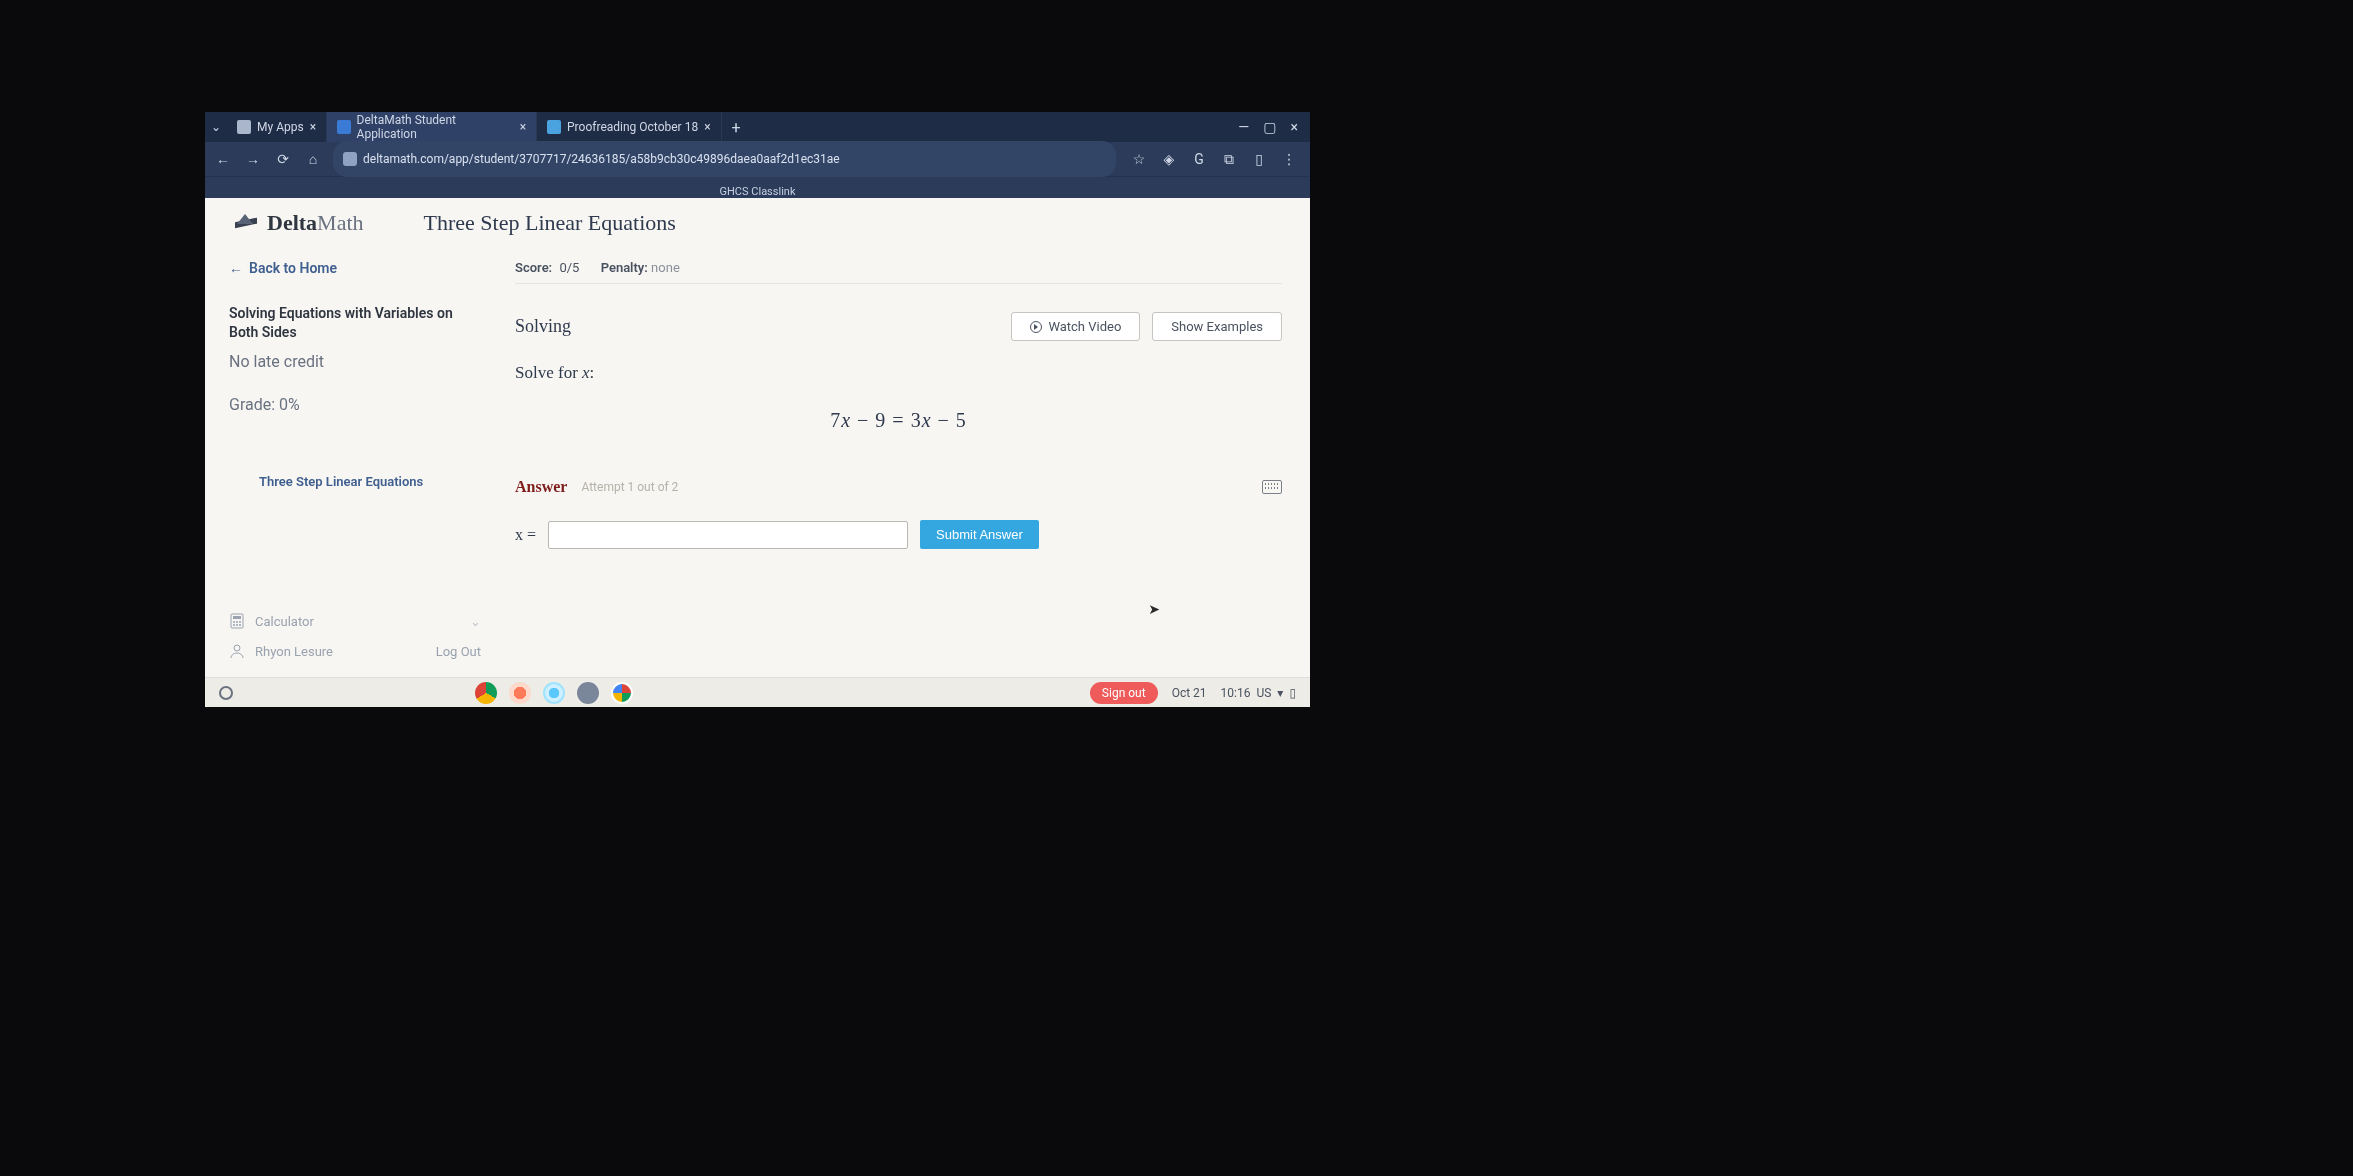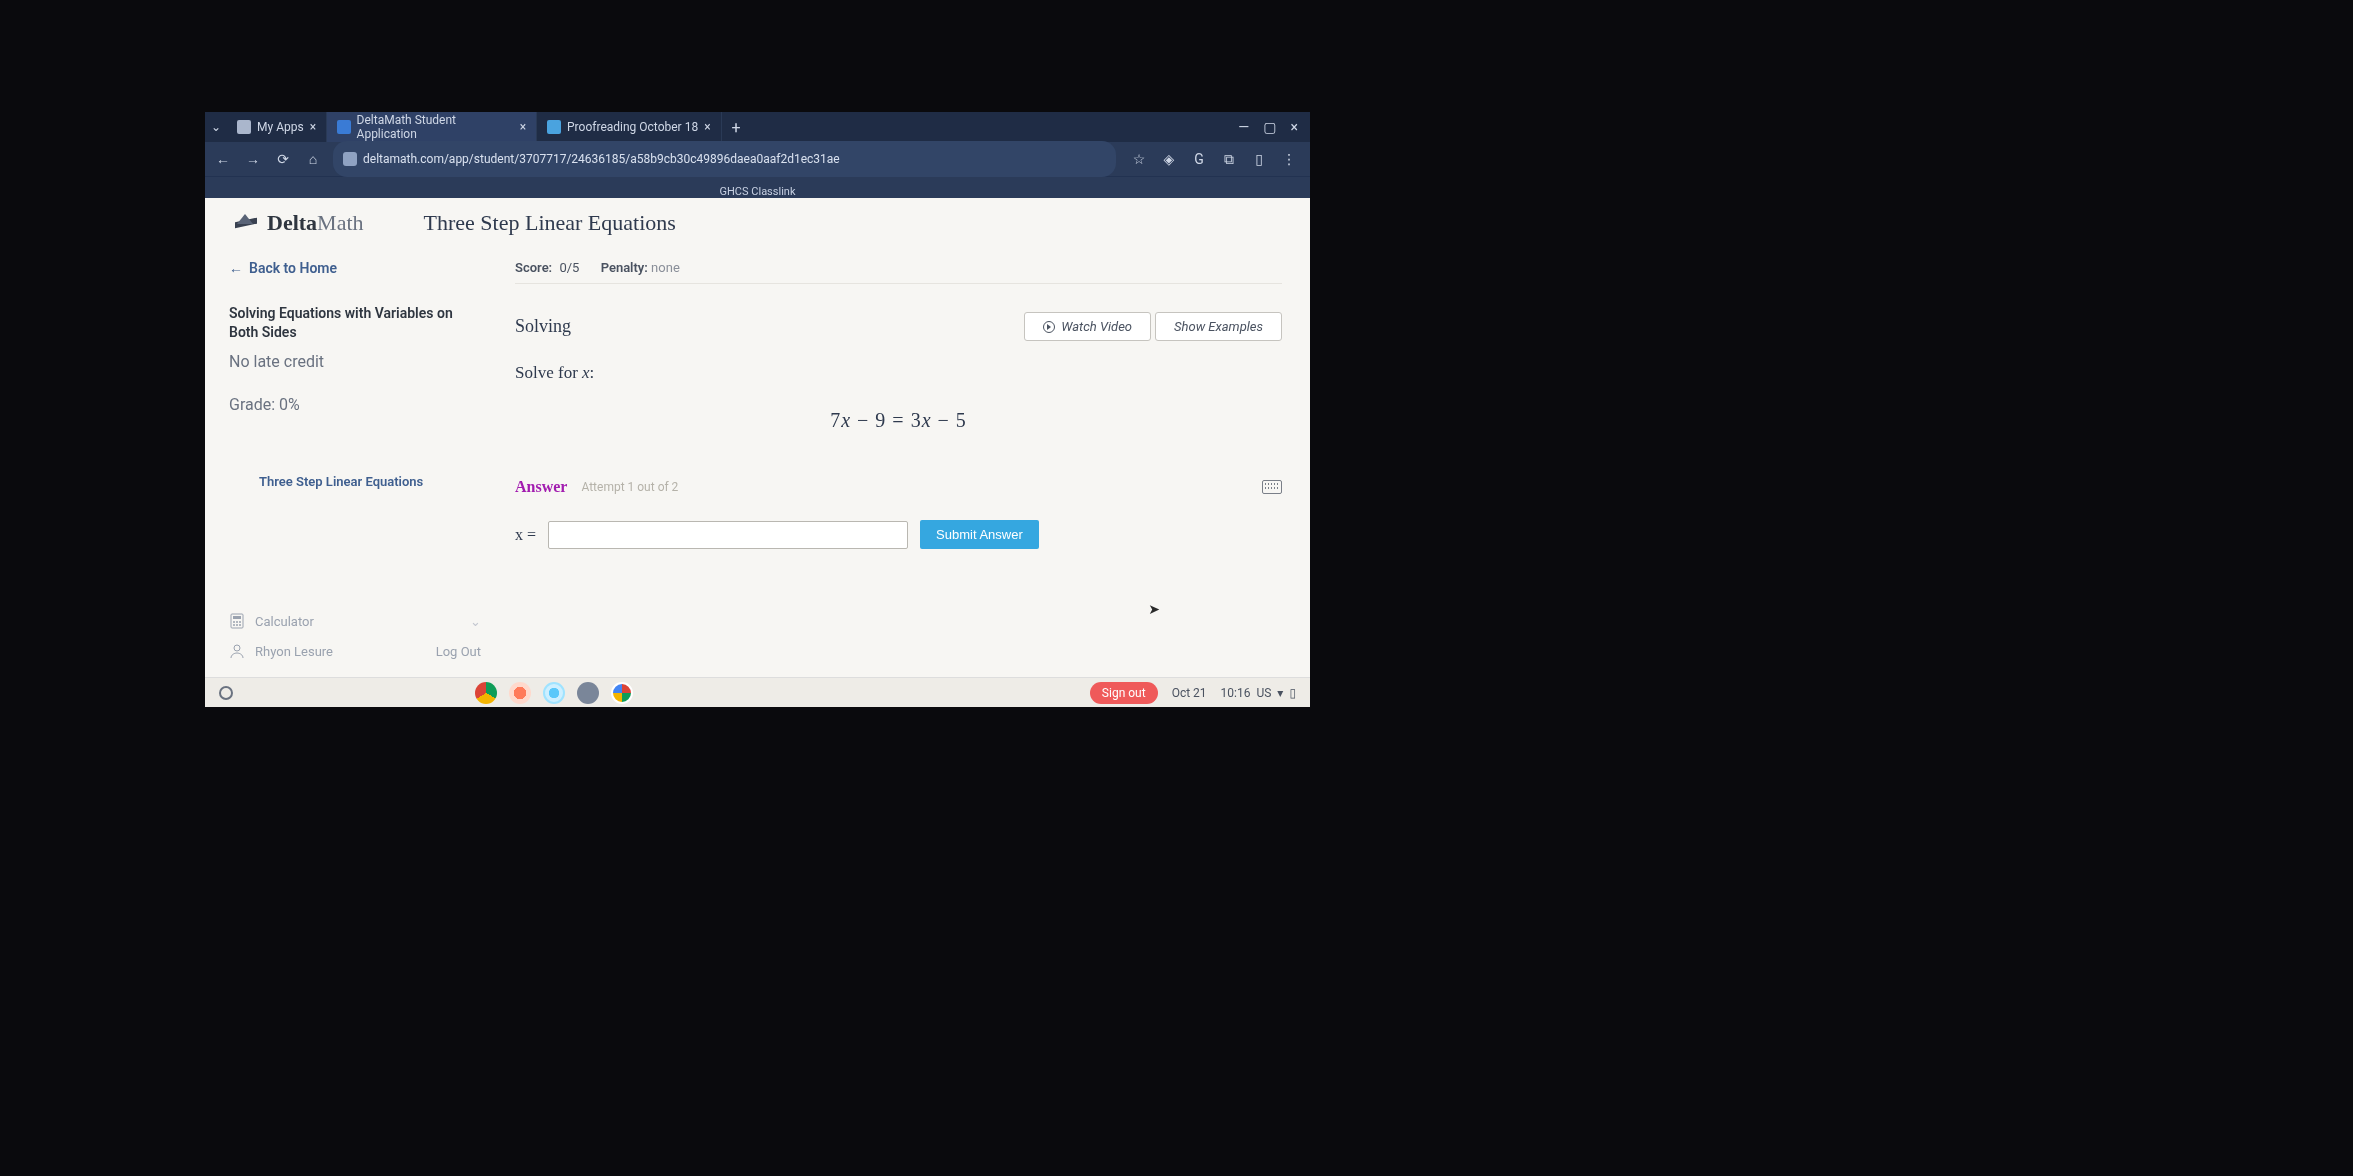--- a/index.html
+++ b/index.html
@@ -66,30 +66,30 @@
   .sidebar-bottom { margin-top:auto; display:flex; flex-direction:column; gap:14px; padding-bottom:8px; color:#9aa2af; font-size:13px; }
   .sb-row { display:flex; align-items:center; gap:10px; }
   .sb-row .sicon { width:16px; height:16px; display:inline-block; }
   .sb-row .logout { margin-left:auto; color:#9aa2af; cursor:pointer; }
   .main { flex:1; padding:18px 28px 10px 10px; position:relative; }
   .scorebar { font-size:13px; color:#4a5260; padding-bottom:8px; border-bottom:1px solid #e6e4df; margin-bottom:28px;}
   .scorebar .label { font-weight:600; margin-right:4px;margin-top:32px; }
   .scorebar .penlabel { margin-left:18px; font-weight:600;text-align:right; }
   .qheader { display:flex; align-items:center; }
   .qtitle { font-family: Georgia,'Times New Roman',serif; font-size:18px; color:#2f3a4e; }
-  .qbtns { margin-left:auto; display:flex; gap:4px;font-style:italic; }
+  .qbtns { margin-left:auto; display:flex; gap:12px; }
   .obox { border:1px solid #c6c4bf; background:#fff; color:#4a5260; font-size:13px; padding:6px 18px; border-radius:3px; cursor:pointer; display:flex; align-items:center; gap:6px; }
   .obox .play { width:12px;height:12px;border:1px solid #4a5260;border-radius:50%;position:relative;}
   .obox .play::after{content:"";position:absolute;left:3px;top:2px;border-left:4px solid #4a5260;border-top:3px solid transparent;border-bottom:3px solid transparent;}
   .prompt { margin-top:22px; font-family: Georgia,'Times New Roman',serif; font-size:17px; color:#2f3a4e; }
   .prompt .xi { font-style:italic; }
   .equation { margin-top:26px; text-align:center; font-family: Georgia,'Times New Roman',serif; font-size:20px; color:#2f3a4e; letter-spacing:1px; }
   .equation .xi { font-style:italic; }
   .answerhdr { margin-top:46px; display:flex; align-items:center; gap:14px; }
-  .answerhdr .atitle { font-family: Georgia,'Times New Roman',serif; font-size:16px; color:#a21caf; font-weight:600;}
+  .answerhdr .atitle { font-family: Georgia,'Times New Roman',serif; font-size:16px; color:#7f1d1d; font-weight:600;}
   .answerhdr .attempt { font-size:12px; color:#b5b2a9; }
   .kbd { margin-left:auto; width:20px; height:14px; border:1px solid #7a7f88; border-radius:2px; position:relative; cursor:pointer;}
   .kbd::before{content:"";position:absolute;left:2px;top:2px;right:2px;height:2px;background:repeating-linear-gradient(90deg,#7a7f88 0 1px,transparent 1px 3px);}
   .kbd::after{content:"";position:absolute;left:2px;top:6px;right:2px;height:2px;background:repeating-linear-gradient(90deg,#7a7f88 0 1px,transparent 1px 3px);}
   .answer-row { margin-top:24px; display:flex; align-items:center; gap:12px; }
   .answer-row .xlab { font-family: Georgia,'Times New Roman',serif; font-size:16px; color:#2f3a4e; }
   .answer-row input { width:360px; height:28px; border:1px solid #b9b7b1; border-radius:2px; padding:0 8px; font-size:14px; background:#fff; }
   .submit { background:#35a7e0; color:#fff; border:none; padding:7px 16px; font-size:13px; border-radius:2px; cursor:pointer; }
   .cursor-arrow { position:absolute; right:150px; bottom:60px; font-size:14px; color:#2a2a2a; pointer-events:none;}
   

